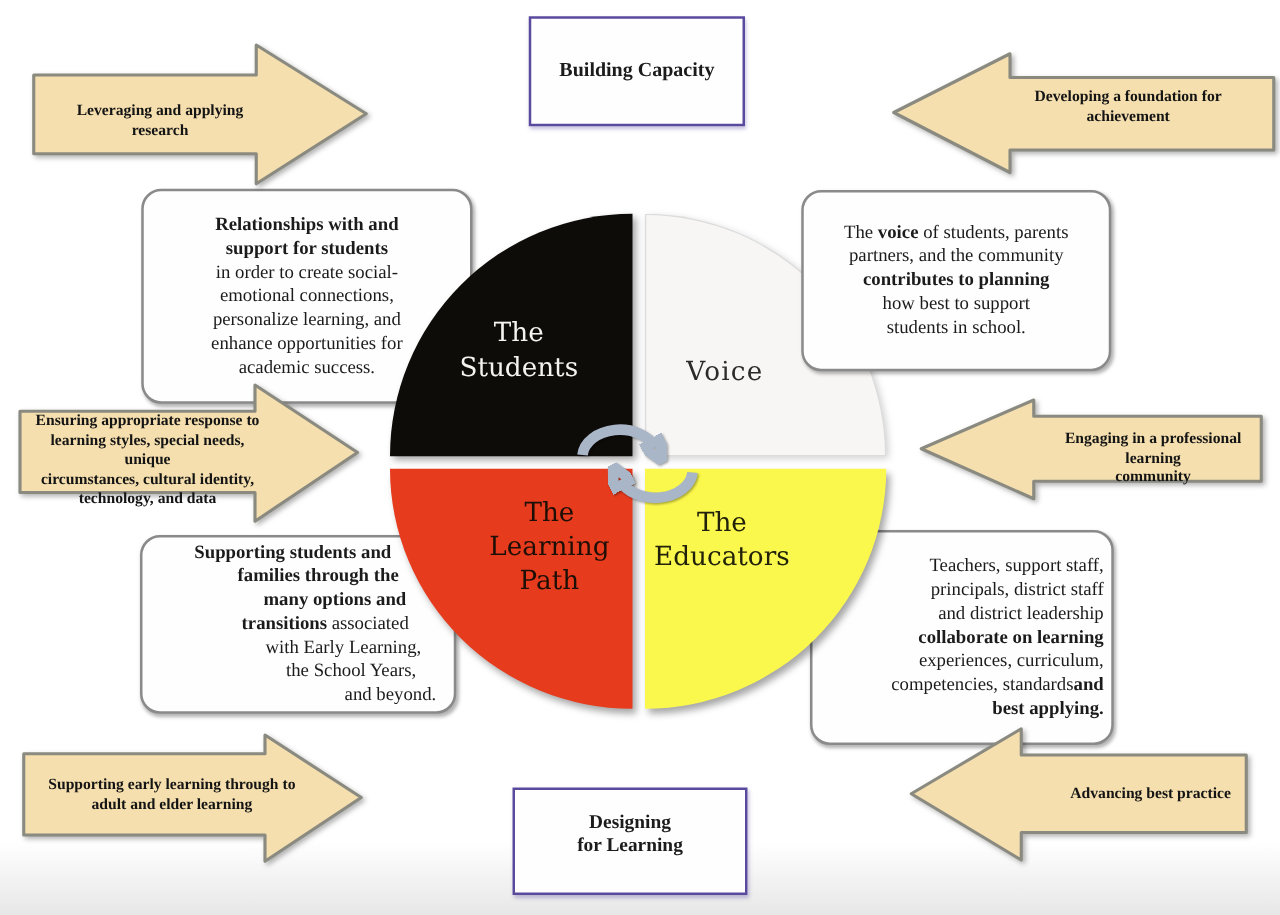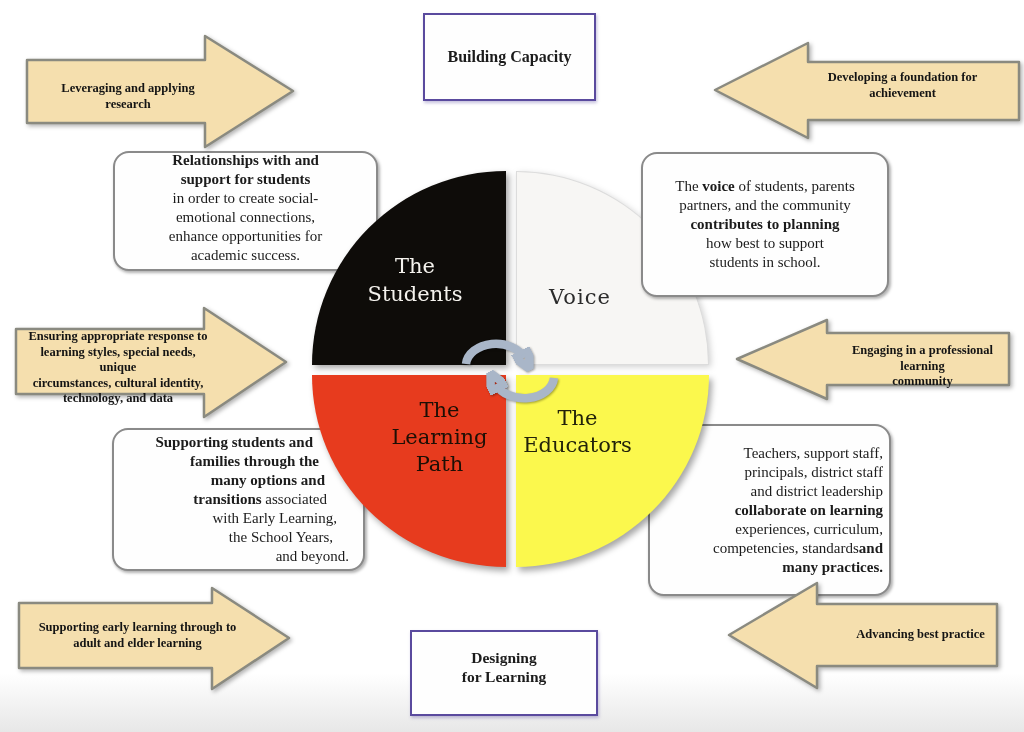--- a/index.html
+++ b/index.html
@@ -30,21 +30,21 @@
     font-size:12.5px; line-height:15.5px; color:#141414;
   }
   
   .callout{
     position:absolute; background:#fefefe; border:2px solid var(--box-border);
     border-radius:16px; box-sizing:border-box; box-shadow:1.5px 2px 3px rgba(0,0,0,.3);
     font-size:15px; line-height:19px; z-index:1;
     display:flex; flex-direction:column; justify-content:center;
   }
   .callout .b, .rich .b{font-weight:bold;}
-  .callout-students{left:113px; top:151px; width:265px; height:120px; text-align:center; padding:4px 8px;justify-content:flex-end;}
+  .callout-students{left:113px; top:151px; width:265px; height:172px; text-align:center; padding:4px 8px;}
   .callout-voice{left:641px; top:152px; width:248px; height:145px; text-align:center; padding:4px 8px; z-index:6;border-radius:16px;}
   .callout-learning_path{left:112px; top:428px; width:253px; height:143px; text-align:right; padding:4px 14px 4px 6px;}
   .callout-learning_path .line:nth-child(1){margin-right:36px;}
   .callout-learning_path .line:nth-child(2){margin-right:30px;}
   .callout-learning_path .line:nth-child(3){margin-right:24px;}
   .callout-learning_path .line:nth-child(4){margin-right:22px;}
   .callout-learning_path .line:nth-child(5){margin-right:12px;}
   .callout-learning_path .line:nth-child(6){margin-right:16px;}
   .callout-educators{left:648px; top:424px; width:243px; height:172px; text-align:right; padding:4px 6px 4px 12px;}
   .callout-educators .line:nth-child(1){margin-left:48px;}
@@ -141,20 +141,21 @@
     </div>
   <div class="arrow-text rich" style="left:828px;top:627px;width:185px;">
       <div class="line"><span>Advancing best practice</span></div>
     </div>
 
   <div class="callout callout-students rich">
       <div class="line"><span class="b">Relationships with and</span></div>
       <div class="line"><span class="b">support for students</span></div>
       <div class="line"><span>in order to create social-</span></div>
       <div class="line"><span>emotional connections,</span></div>
+      <div class="line"><span>personalize learning, and</span></div>
       <div class="line"><span>enhance opportunities for</span></div>
       <div class="line"><span>academic success.</span></div>
     </div>
   <div class="callout callout-voice rich">
       <div class="line"><span>The </span><span class="b">voice</span><span> of students, parents</span></div>
       <div class="line"><span>partners, and the community</span></div>
       <div class="line"><span class="b">contributes to planning</span></div>
       <div class="line"><span>how best to support</span></div>
       <div class="line"><span>students in school.</span></div>
     </div>
@@ -167,21 +168,21 @@
       <div class="line"><span>the School Years,</span></div>
       <div class="line"><span>and beyond.</span></div>
     </div>
   <div class="callout callout-educators rich">
       <div class="line"><span>Teachers, support staff,</span></div>
       <div class="line"><span>principals, district staff</span></div>
       <div class="line"><span>and district leadership</span></div>
       <div class="line"><span class="b">collaborate on learning</span></div>
       <div class="line"><span>experiences, curriculum,</span></div>
       <div class="line"><span>competencies, standards</span><span class="b">and</span></div>
-      <div class="line"><span class="b">many practices.</span></div>
+      <div class="line"><span class="b">best applying.</span></div>
     </div>
 
   <div class="quadrant q-students" style="background: rgb(14, 12, 9);"></div>
   <div class="quadrant q-voice" style="background: rgb(247, 246, 244);"></div>
   <div class="quadrant q-learning_path" style="background: rgb(231, 59, 30);"></div>
   <div class="quadrant q-educators" style="background: rgb(251, 248, 77);"></div>
 
   <div class="q-label q-label-students rich" style="color: rgb(245, 243, 238);">
       <div class="line"><span>The</span></div>
       <div class="line"><span>Students</span></div>

